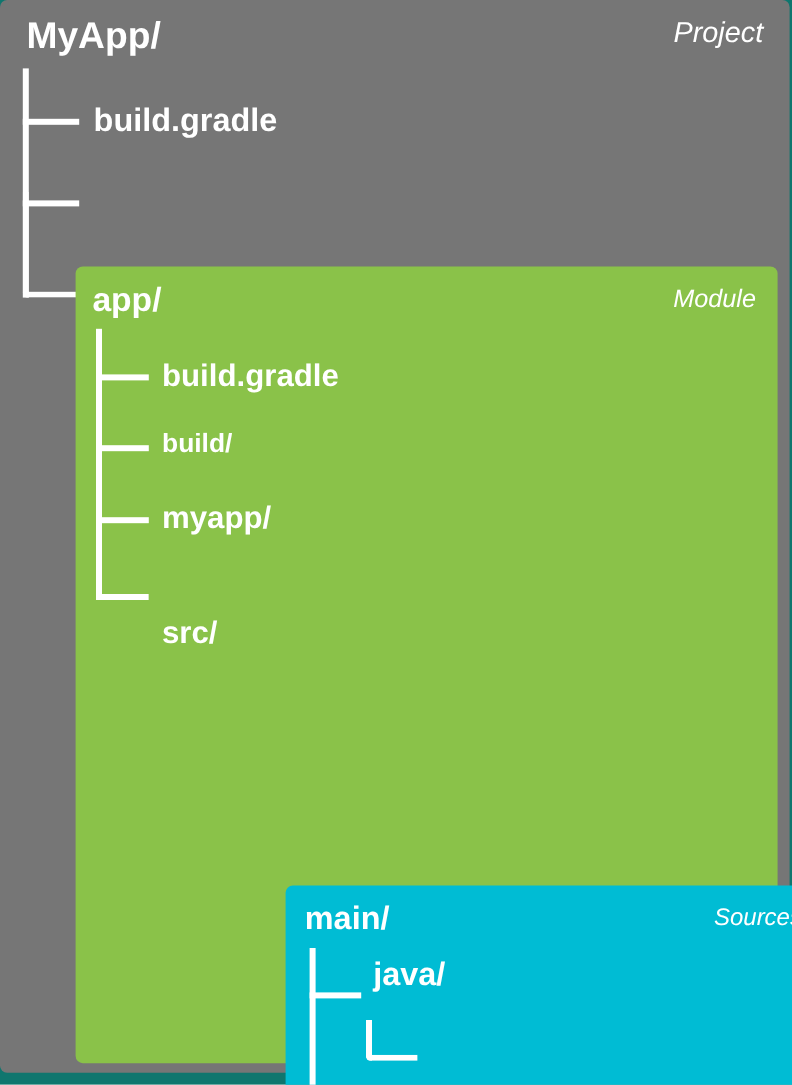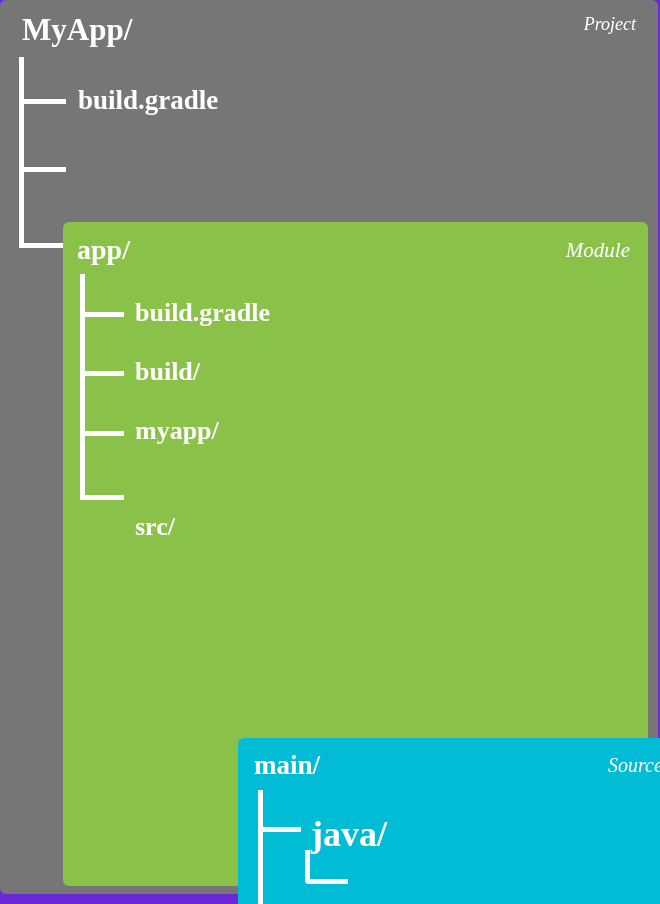--- a/index.html
+++ b/index.html
@@ -1,21 +1,21 @@
 <!DOCTYPE html>
 <html><head>
 <meta charset="utf-8">
 <style>
   html,body{margin:0;padding:0;background:#ffffff;}
   body{
     width:660px;height:904px;overflow:hidden;
     font-family:"Liberation Sans", sans-serif;
     -webkit-font-smoothing:antialiased;
   }
-  .canvas{position:relative;width:660px;height:904px;background:#6d28d9;font-family:Liberation Serif, serif;}
+  .canvas{position:relative;width:660px;height:904px;background:#0f766e;}
 
   
   .panel{position:absolute;border-radius:6px;box-sizing:border-box;}
   .panel-project{left:0px;  top:0px;   width:658px;height:894px;background:#767676;}
   .panel-module {left:63px; top:222px; width:585px;height:664px;background:#8AC249;}
   .panel-sourceset{left:175px;top:516px;width:461px;height:362px;background:#00BCD4;}
   .root-label{
     position:absolute;
     font-weight:bold;color:#ffffff;
     letter-spacing:0px;
@@ -36,54 +36,54 @@
 
   
   .trunk{position:absolute;background:#ffffff;width:5px;border-radius:0;}
   .branch{position:absolute;background:#ffffff;height:5px;border-radius:0;}
   .elbow{position:absolute;background:transparent;
          border-left:5px solid #ffffff;border-bottom:5px solid #ffffff;
          border-bottom-left-radius:4px;box-sizing:border-box;}
 
   
   .p-root   {left:22px; top:12px;  font-size:31px;}
-  .p-type   {right:22px;top:14px;  font-size:18px;}
+  .p-type   {right:22px;top:14px;  font-size:24px;}
 
   .p-trunk  {left:19px; top:57px;  height:191px;}
   .p-b1     {left:19px; top:99px;  width:47px;}
   .p-b2     {left:19px; top:167px; width:47px;}
   .p-elbow  {left:19px; top:160px; width:47px;height:88px;}
 
   .p-n1 {left:78px; top:85px;  font-size:27px;}
   .p-n2 {left:78px; top:153px; font-size:27px;}
 
   
   .m-root {left:14px; top:12px;  font-size:28px;}
   .m-type {right:18px;top:16px;  font-size:21px;}
 
   .m-trunk {left:17px; top:52px;  height:226px;}
   .m-b1    {left:17px; top:90px;  width:44px;}
   .m-b2    {left:17px; top:149px; width:44px;}
   .m-b3    {left:17px; top:209px; width:44px;}
   .m-elbow {left:17px; top:206px; width:44px;height:72px;}
 
   .m-n1 {left:72px; top:76px;  font-size:26px;}
-  .m-n2 {left:72px; top:135px; font-size:26px;}
+  .m-n2 {left:72px; top:135px; font-size:22px;}
   .m-n3 {left:72px; top:194px; font-size:26px;}
   .m-n4 {left:72px; top:257px; font-size:26px;margin-top:33px;}
 
   
   .s-root {left:16px; top:12px; font-size:27px;}
   .s-type {right:14px;top:16px; font-size:20px;}
 
   
   .s-trunk {left:20px; top:52px;  height:442px;}
   .s-b-java{left:20px; top:89px;  width:43px;}
 
-  .s-n-java {left:73px; top:75px;  font-size:36px;}
+  .s-n-java {left:73px; top:59px;  font-size:27px;}
 
   
   .j-elbow {left:67px; top:112px; width:43px; height:34px;}
   .j-n1    {left:127px;top:131px; font-size:26px;}
 </style>
 </head>
 <body>
 
 <div class="canvas">
 

